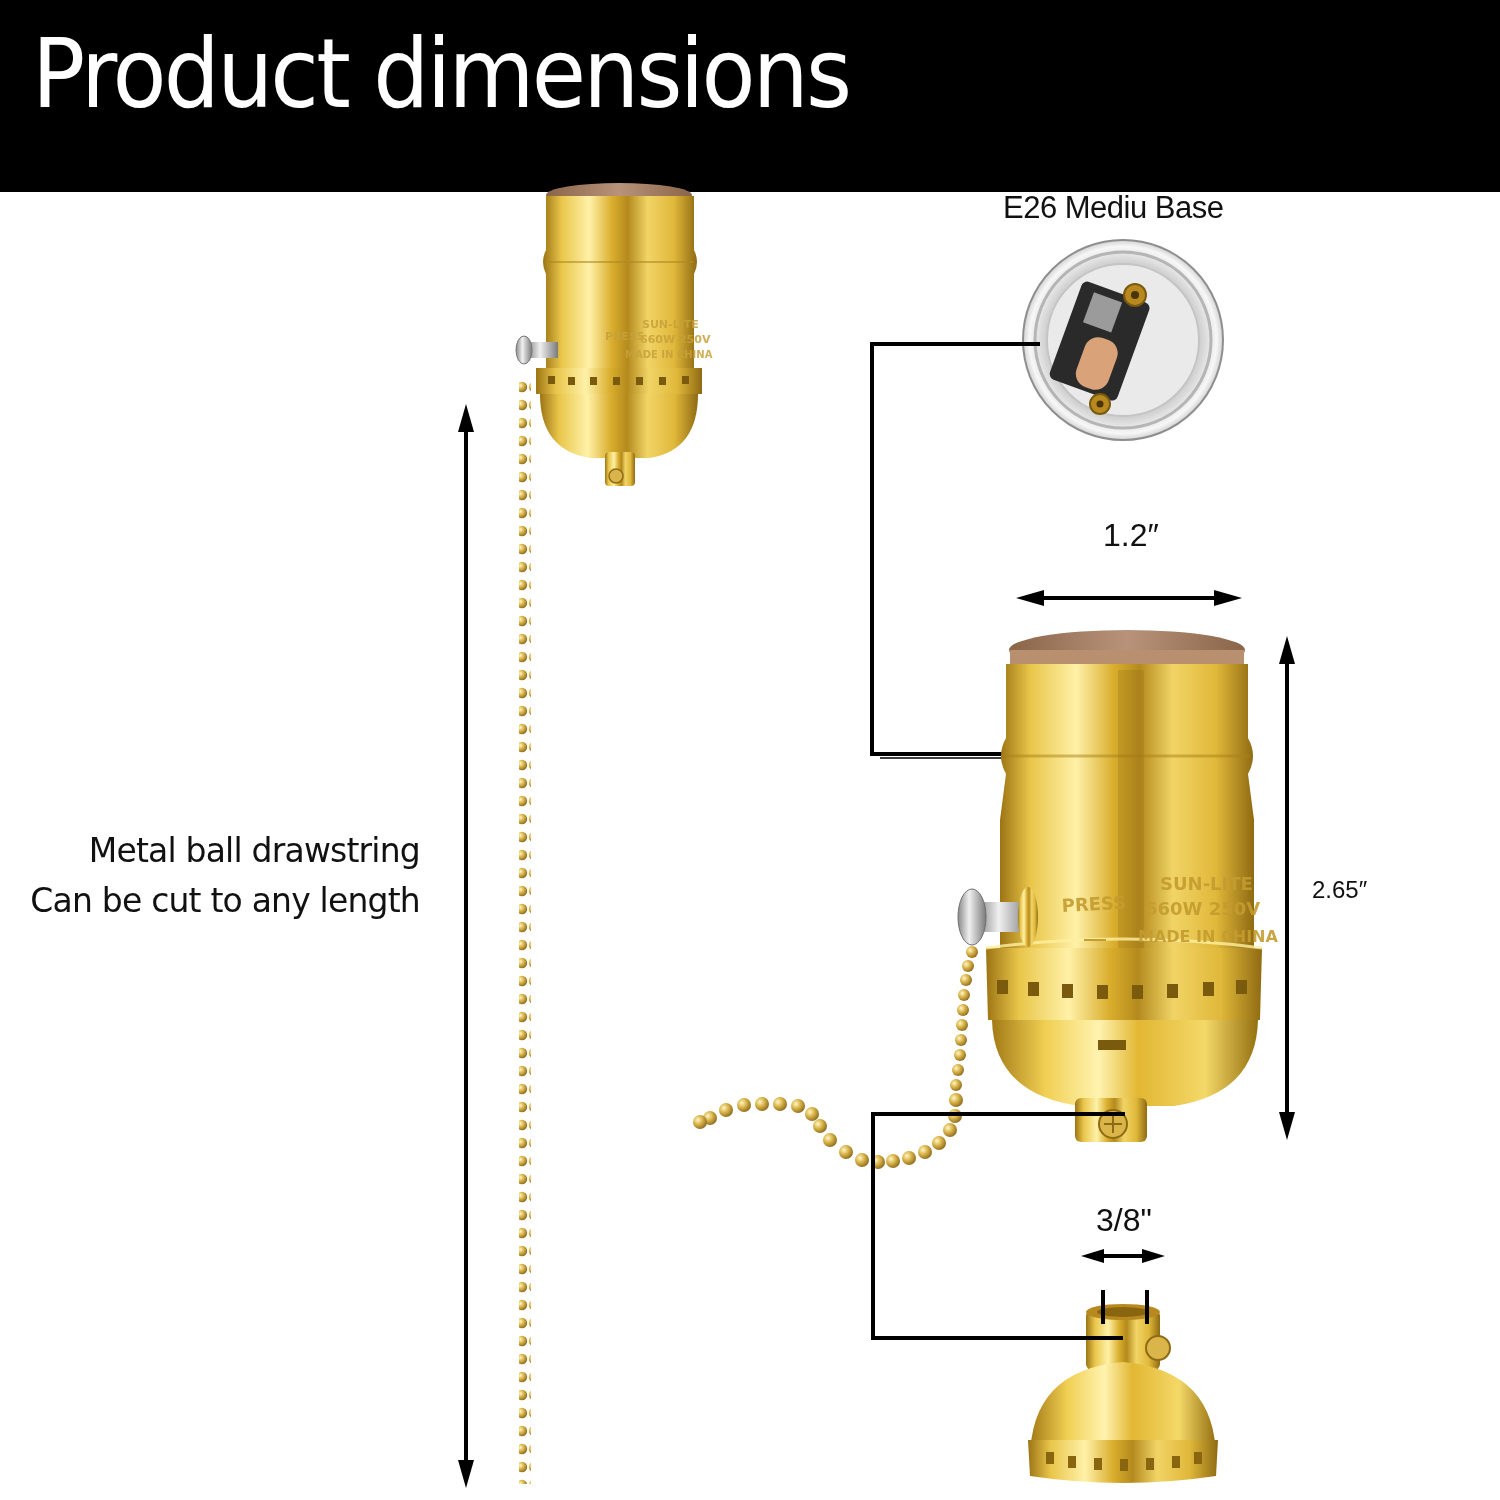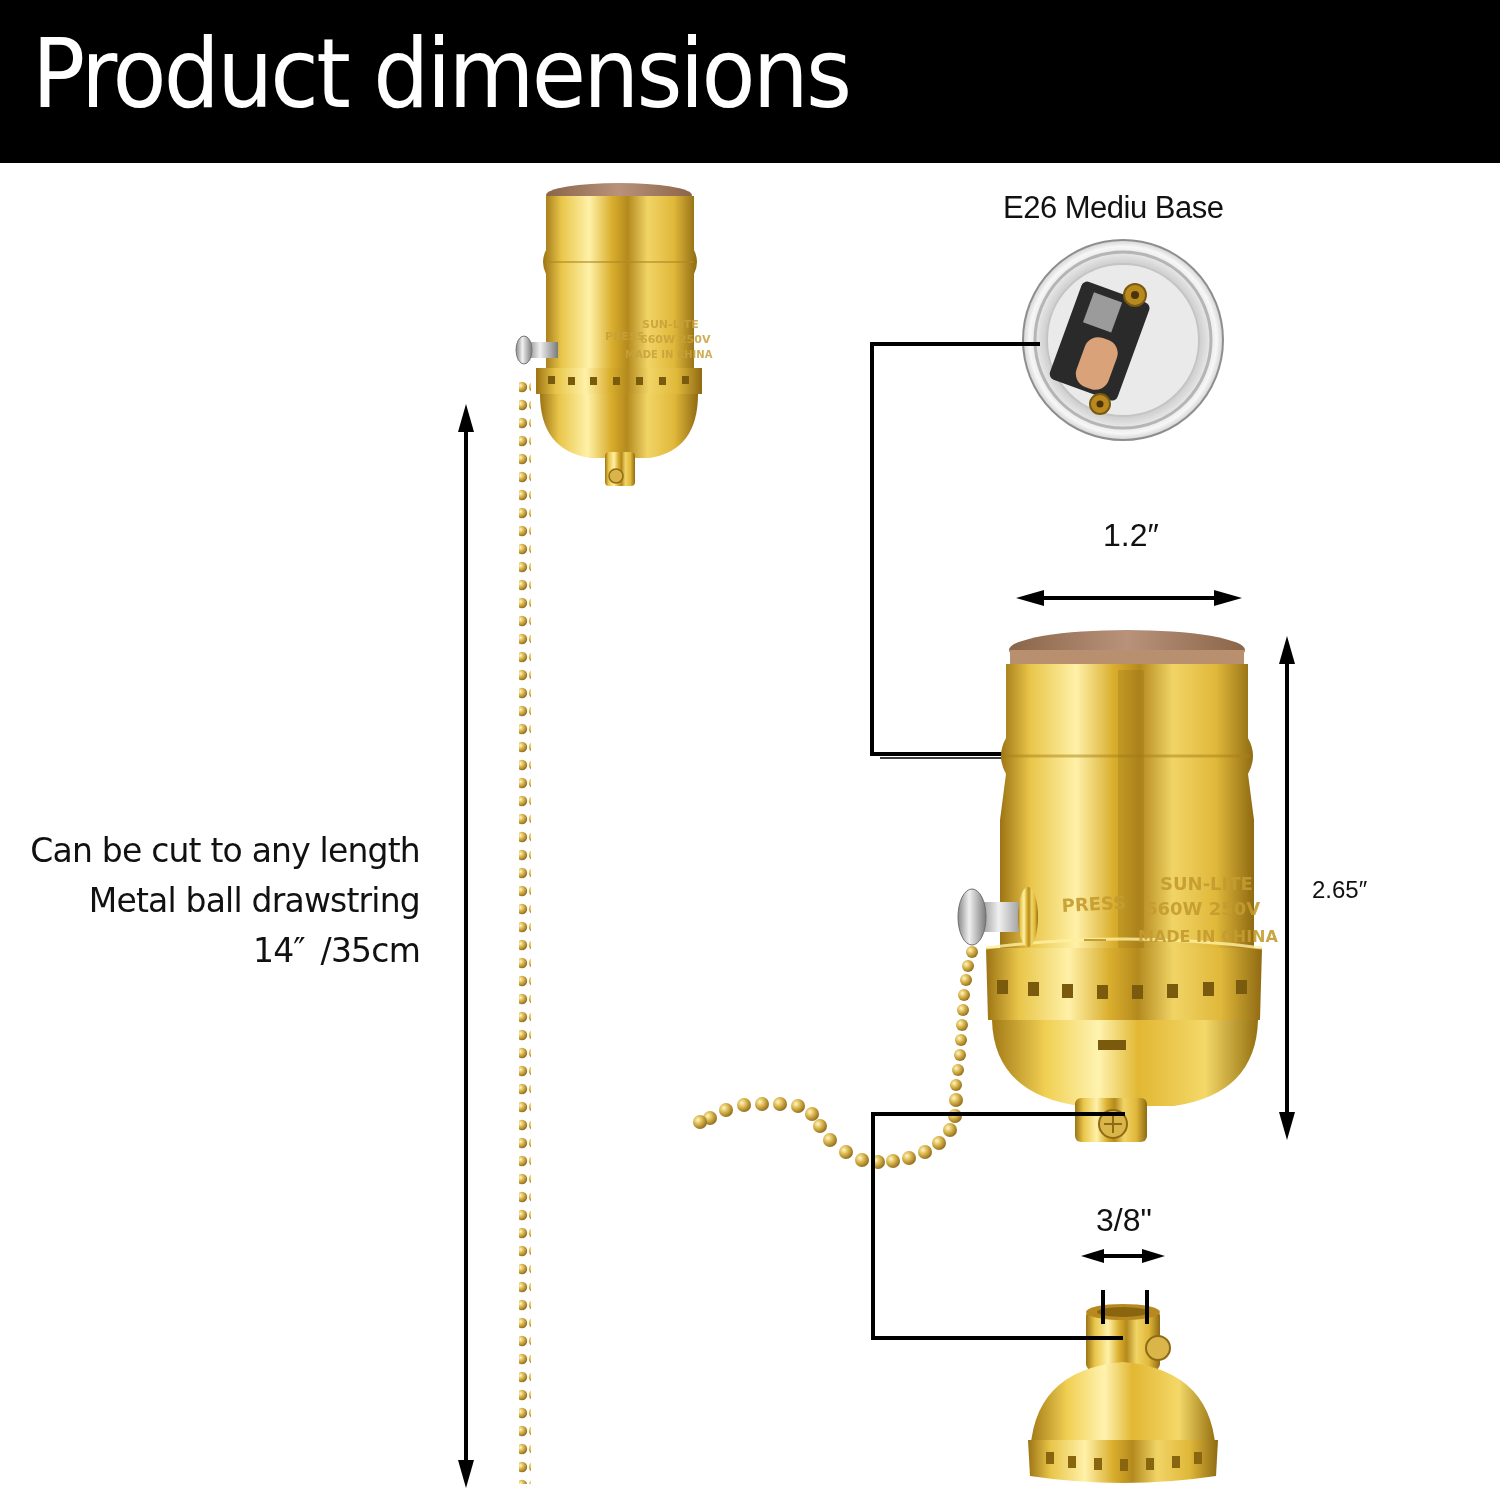--- a/index.html
+++ b/index.html
@@ -1,17 +1,17 @@
 <!DOCTYPE html>
 <html><head>
 <meta charset="utf-8">
 <style>
   html, body { margin: 0; padding: 0; background: #ffffff; }
   body { width: 1500px; height: 1500px; position: relative; overflow: hidden; font-family: "DejaVu Sans", "Liberation Sans", sans-serif; }
-  .header { position: absolute; left: 0; top: 0; width: 1500px; height: 163px; background: #000000; }
+  .header { position: absolute; left: 0; top: 0; width: 1500px; height: 192px; background: #000000; }
   .header-title { position: absolute; left: 32px; top: 14px; color: #ffffff; font-size: 96px; line-height: 120px; letter-spacing: -3px; font-family: "DejaVu Sans", sans-serif; font-weight: normal; transform: scaleX(0.92); transform-origin: left center; white-space: nowrap; }
   .stage { position: absolute; left: 0; top: 0; width: 1500px; height: 1500px; }
   .label { position: absolute; color: #111111; font-family: Liberation Sans, sans-serif; white-space: nowrap; }
   .lbl-base { left: 1003px; top: 188px; font-size: 31px; line-height: 40px; letter-spacing: -0.5px; }
   .chain-note { position: absolute; right: 1080px; top: 826px; text-align: right; font-size: 33px; line-height: 50px; letter-spacing: -0.8px; color: #111; }
   .chain-note div { white-space: nowrap; }
   .lbl-width { left: 1103px; top: 515px; font-size: 32px; line-height: 40px; }
   .lbl-height { left: 1312px; top: 870px; font-size: 24px; line-height: 40px; }
   .lbl-thread { left: 1096px; top: 1200px; font-size: 32px; line-height: 40px; }
   svg text { font-family: "DejaVu Sans", sans-serif; }
@@ -249,16 +249,15 @@
     <line x1="1147" y1="1290" x2="1147" y2="1324" stroke="#000" stroke-width="4"></line>
   </g>
 </svg>
 
 <div class="label lbl-base">E26 Mediu Base</div>
 <div class="label lbl-width">1.2″</div>
 <div class="label lbl-height">2.65″</div>
 <div class="label lbl-thread">3/8"</div>
 
 <div class="chain-note">
+  <div>Metal ball drawstring</div>
   <div>Can be cut to any length</div>
-  <div>Metal ball drawstring</div>
-  <div>14″ /35cm</div>
 </div>
 
 </body></html>

